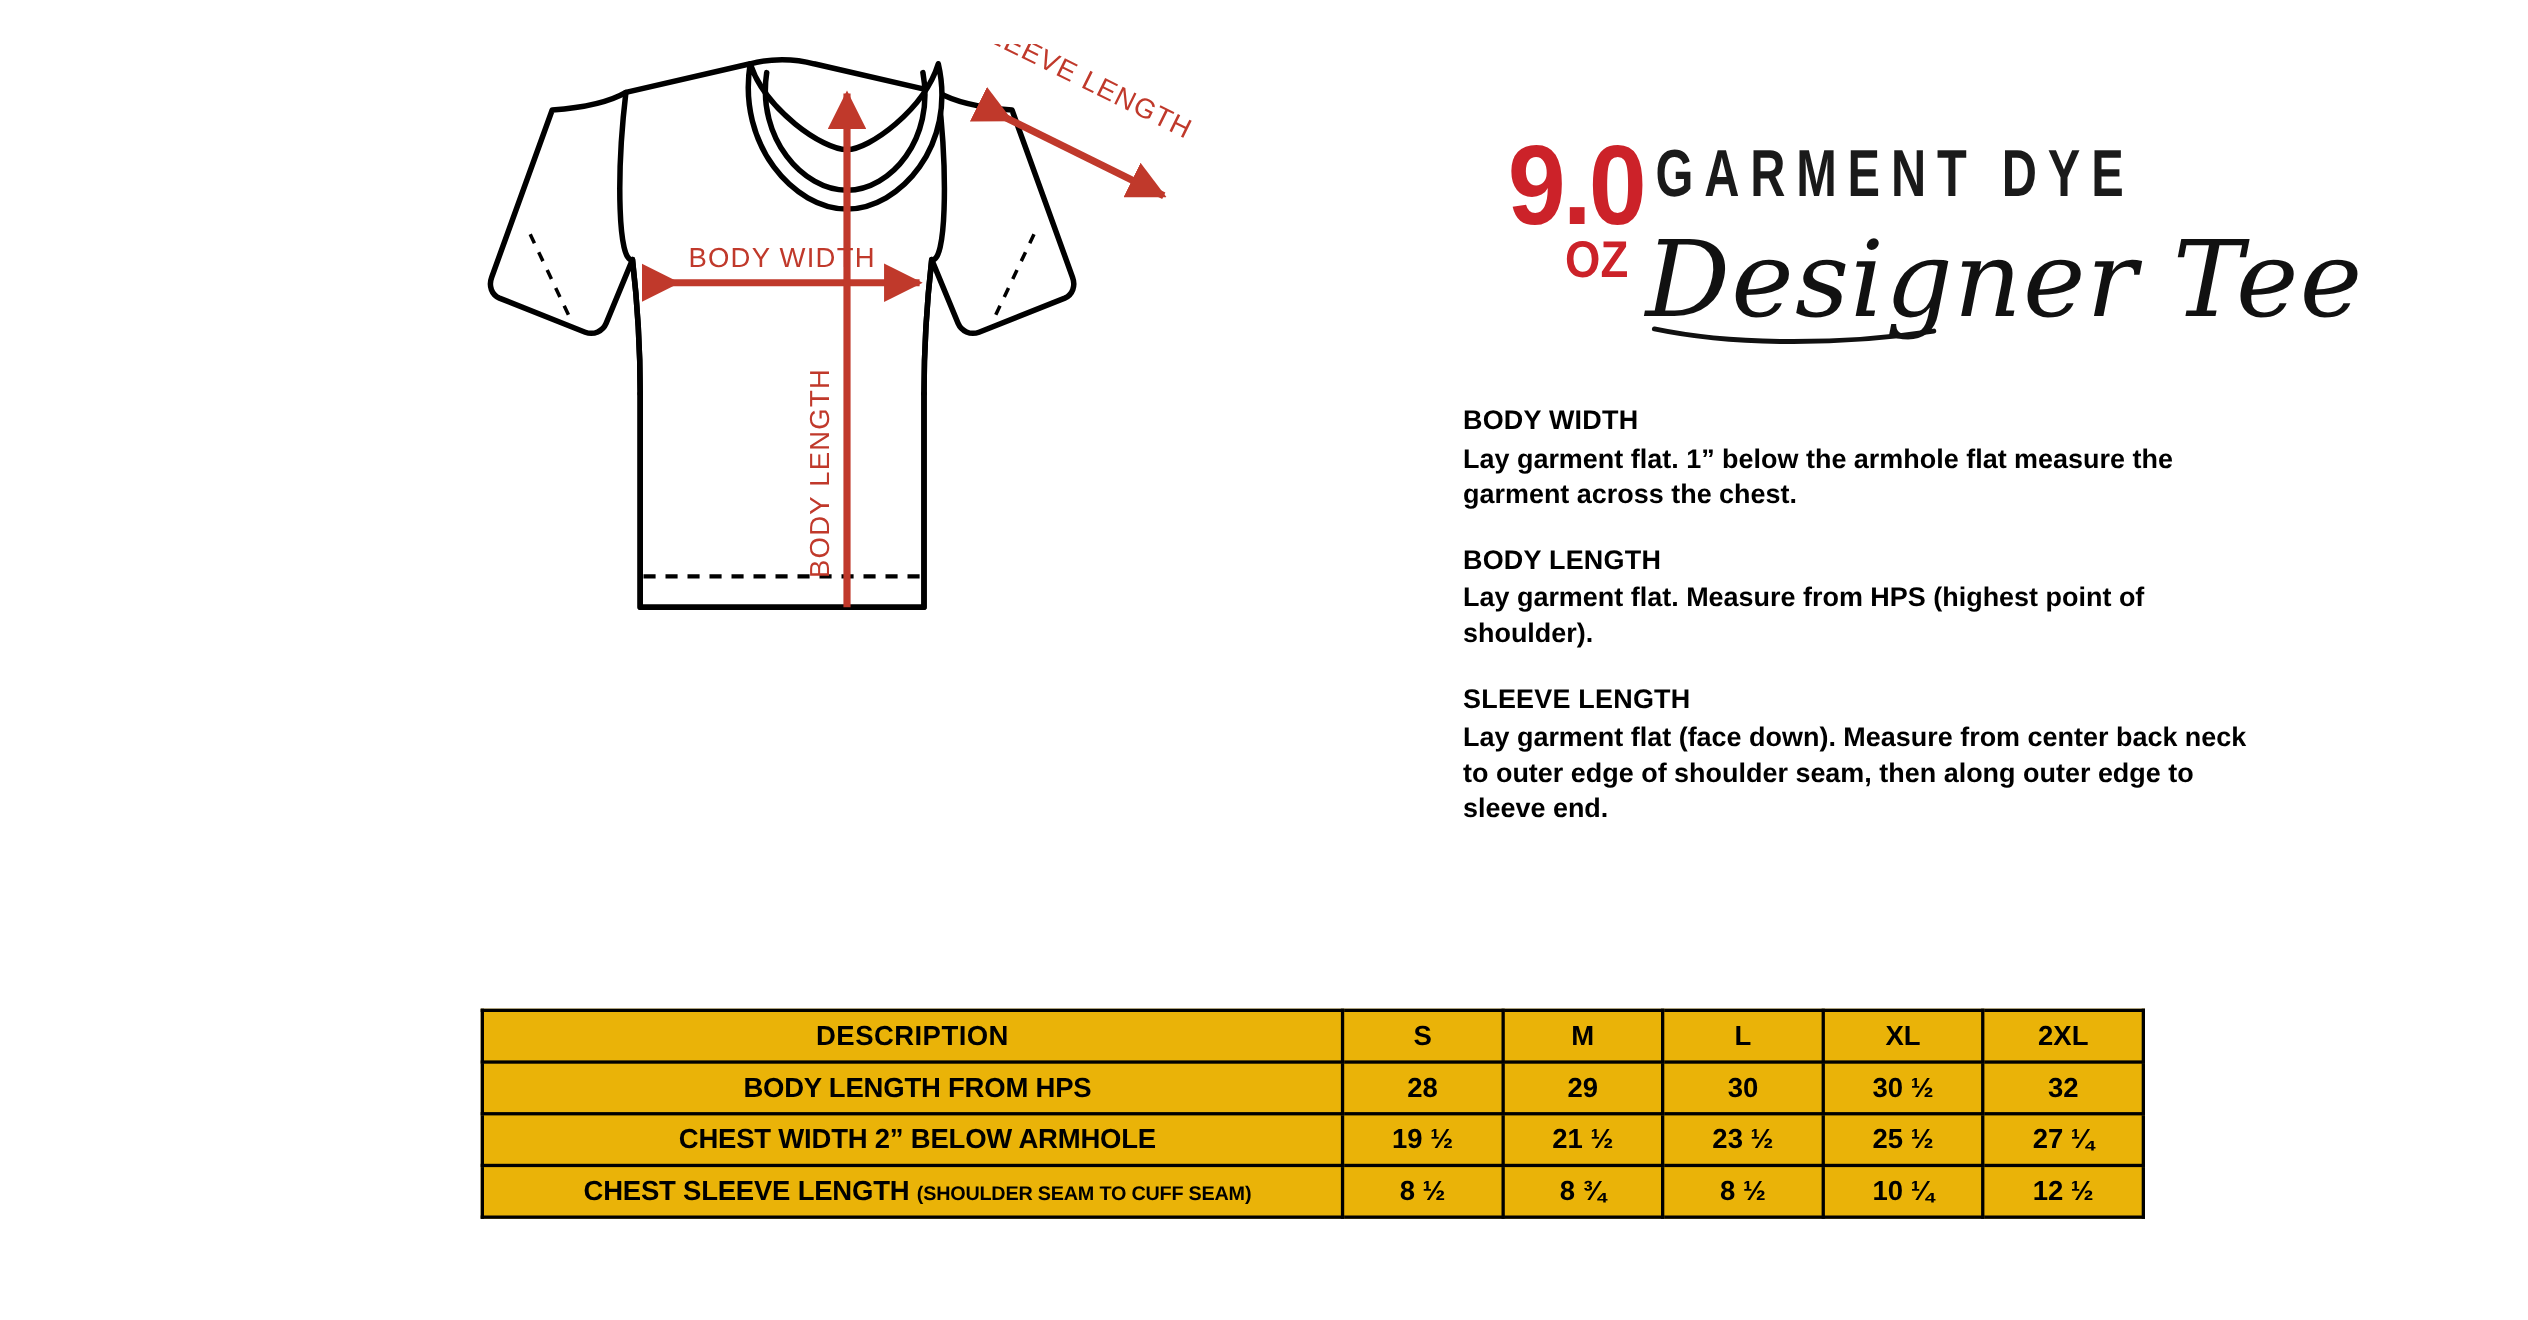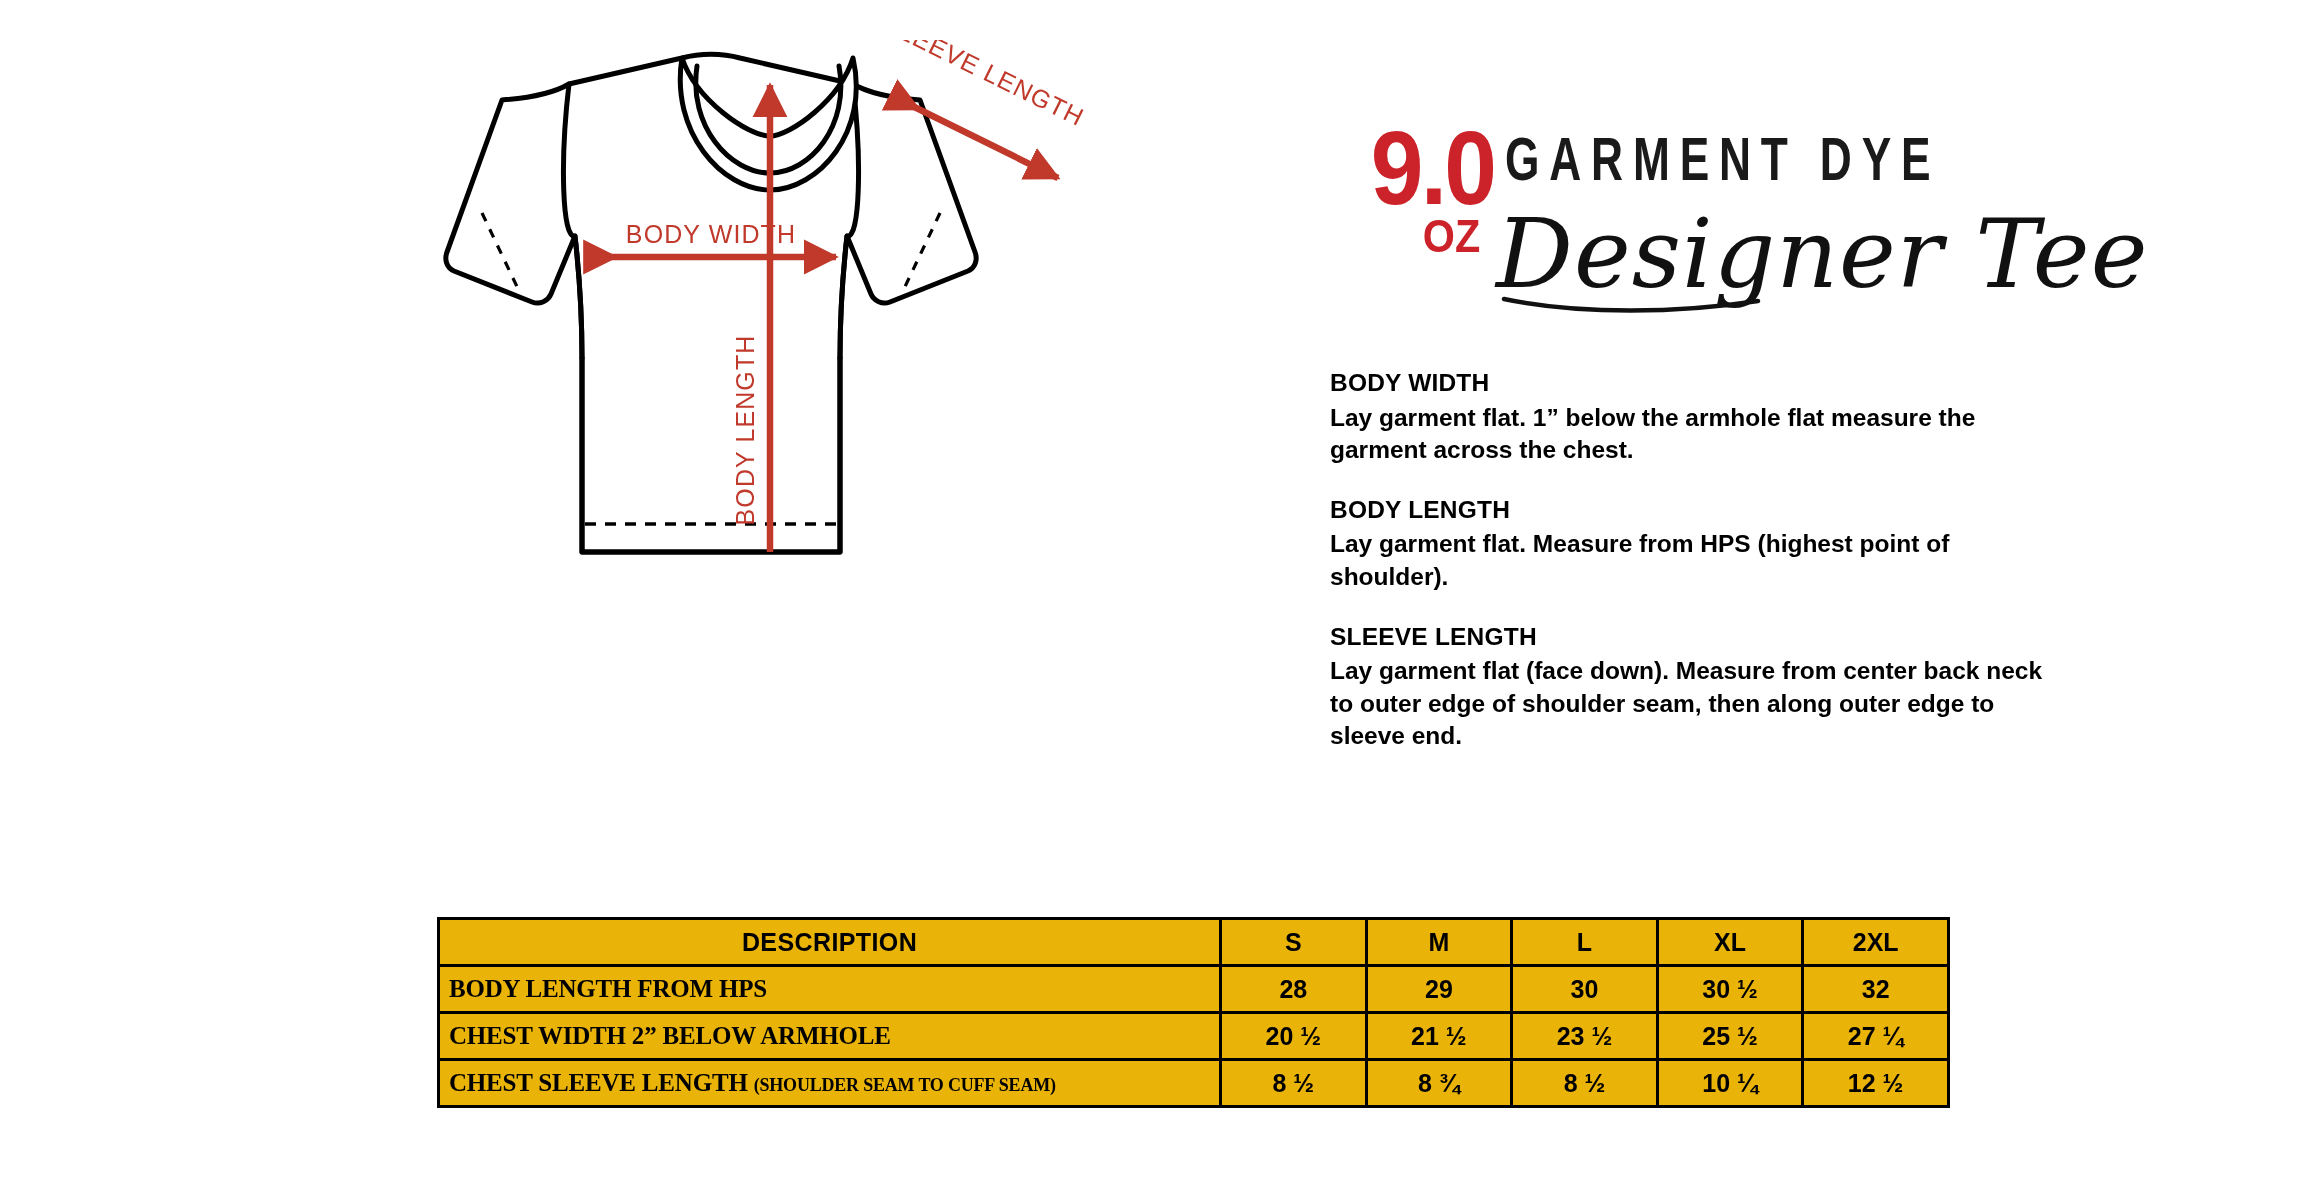--- a/index.html
+++ b/index.html
@@ -150,24 +150,23 @@
     padding: 0 0;
     font-size: 25px;
     font-weight: bold;
     color: #000;
     transform: none;
   }
   table#size-table col.c-desc { width: 782px; }
   table#size-table col.c-size { width: 145.6px; }
 
   .cell-desc {
-    text-align: left;
+    text-align: center;
     padding-left: 9px !important;
     letter-spacing: -0.2px;
-    font-family: Liberation Serif, serif;
   }
   .cell-desc-head {
     text-align: center;
     letter-spacing: 0.4px;
   }
   .cell-size { text-align: center; }
   .sub-note {
     font-size: 18px;
     font-weight: bold;
     letter-spacing: -0.2px;
@@ -318,21 +317,21 @@
         <tr>
           <td class="cell-desc">BODY LENGTH FROM HPS</td>
           <td class="cell-size">28</td>
           <td class="cell-size">29</td>
           <td class="cell-size">30</td>
           <td class="cell-size">30 ½</td>
           <td class="cell-size">32</td>
         </tr>
         <tr>
           <td class="cell-desc">CHEST WIDTH 2” BELOW ARMHOLE</td>
-          <td class="cell-size">20 ½</td>
+          <td class="cell-size">19 ½</td>
           <td class="cell-size">21 ½</td>
           <td class="cell-size">23 ½</td>
           <td class="cell-size">25 ½</td>
           <td class="cell-size">27 ¼</td>
         </tr>
         <tr>
           <td class="cell-desc">
             <span>CHEST SLEEVE LENGTH </span><span class="sub-note">(SHOULDER SEAM TO CUFF SEAM)</span>
           </td>
           <td class="cell-size">8 ½</td>

